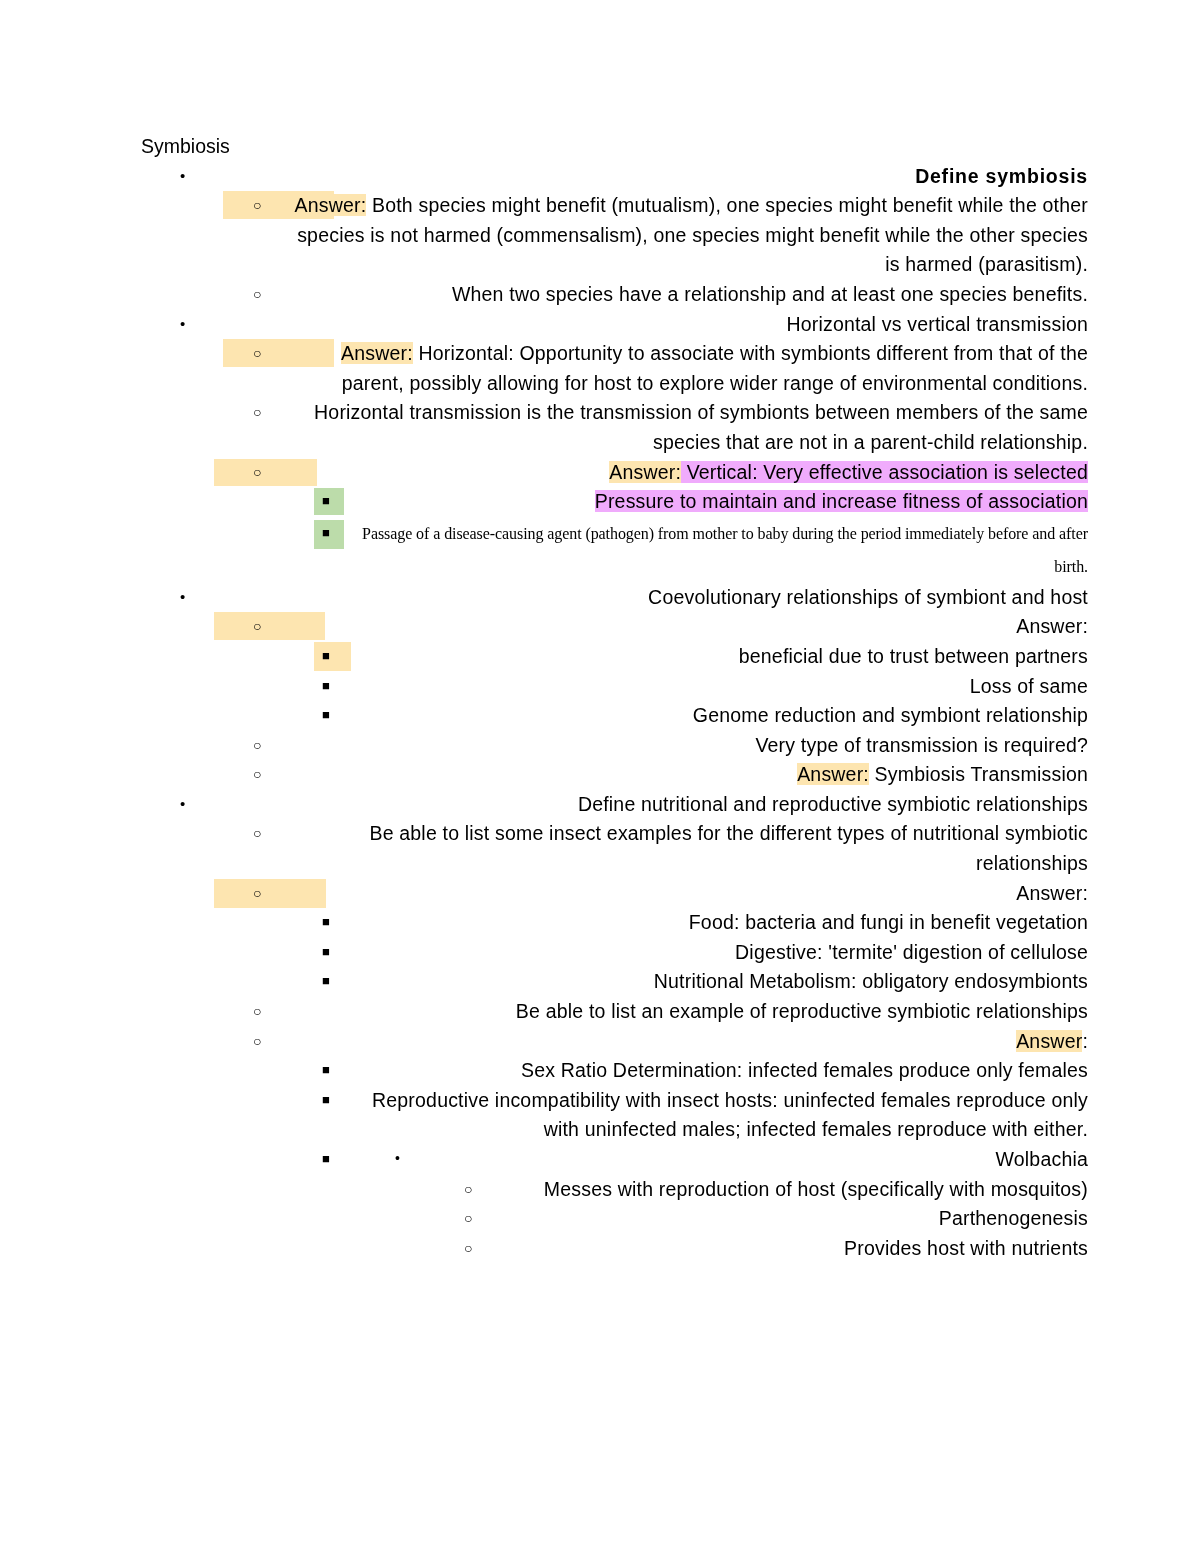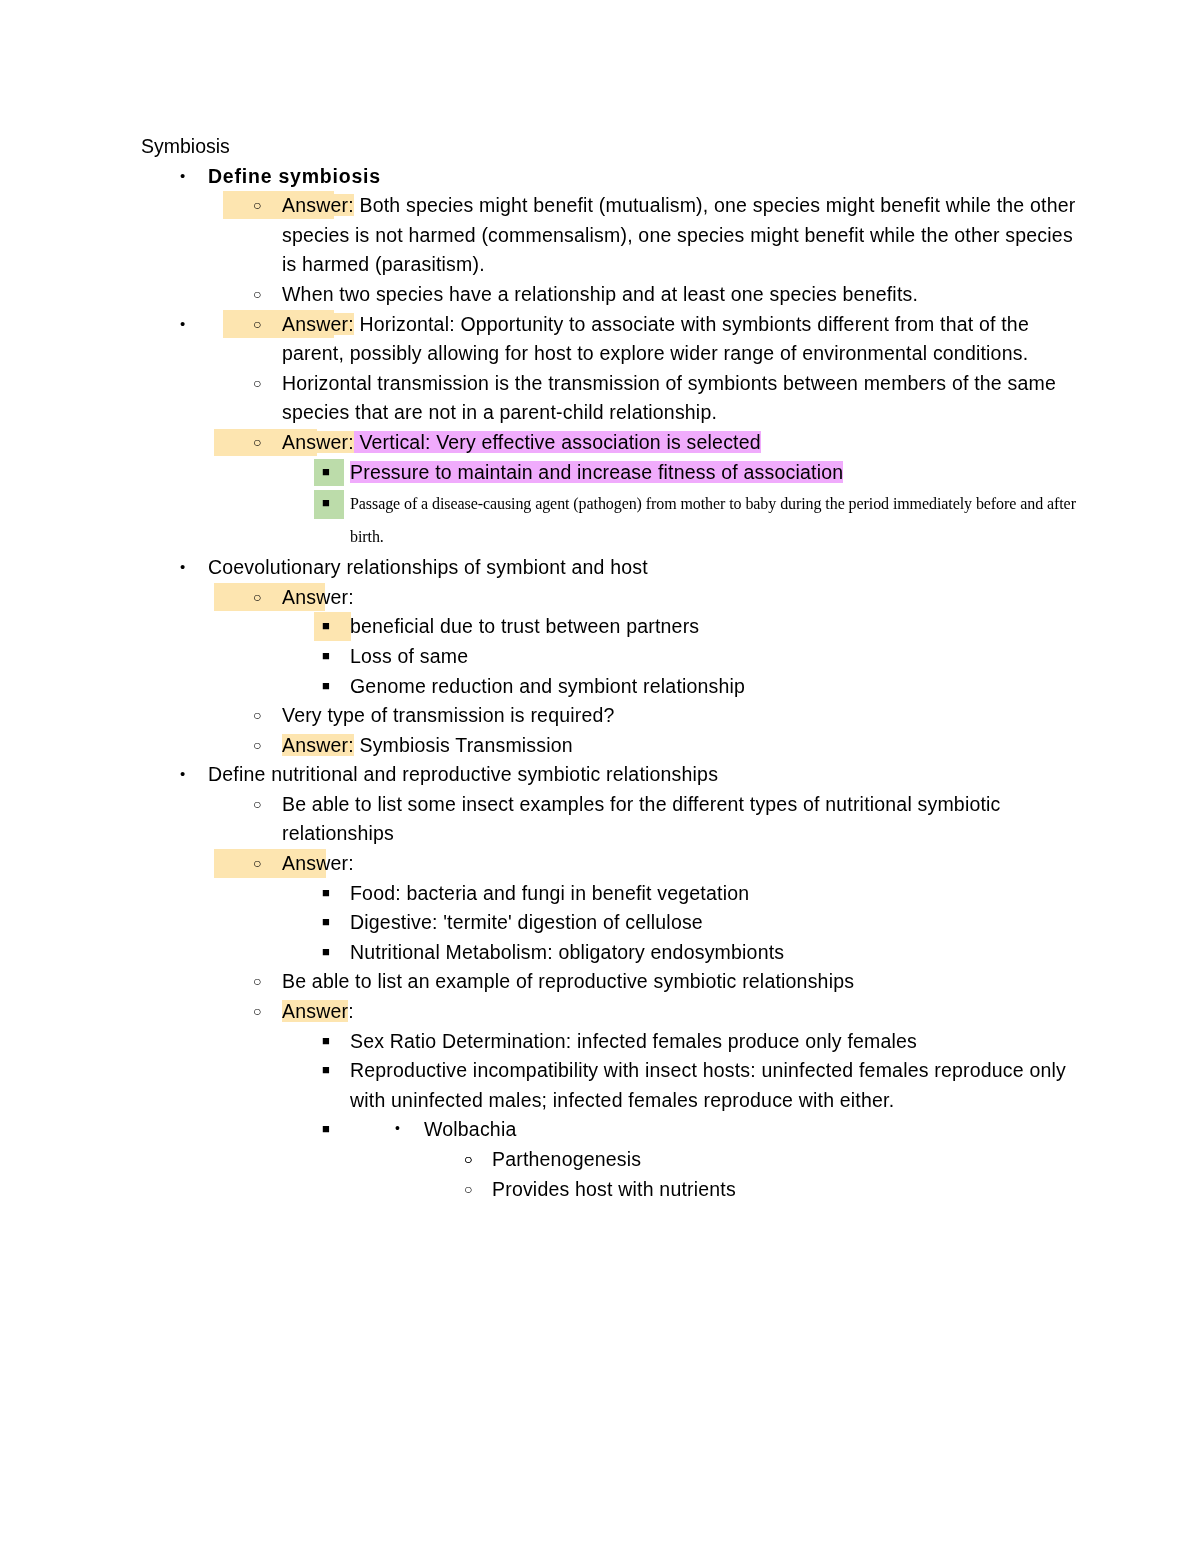--- a/index.html
+++ b/index.html
@@ -41,20 +41,21 @@
   li > .bul {
     position: absolute;
     display: inline-block;
     text-align: left;
     line-height: 29.6px;
     font-size: 19.5px;
   }
 
   li > .txt {
     display: block;
+    text-align: right;
   }
 
   
   
   .lvl1 > li { padding-left: 67px; }
   .lvl1 > li > .bul { left: 39px; top: -1px; font-size: 15px; }
 
   
   .lvl2 > li { padding-left: 74px; }
   .lvl2 > li > .bul { left: 45px; top: 0px; font-size: 14px; }
@@ -138,20 +139,21 @@
         </li>
         <li>
           <span class="bul">○</span>
           <span class="txt">When two species have a relationship and at least one species benefits.</span>
         </li>
       </ul>
     </li>
 
     <li>
       <span class="bul">•</span>
+      <span class="txt">Horizontal vs vertical transmission</span>
 
       <ul class="lvl2">
         <li>
           <div class="band-y" style="left:15px; top:0px; width:111px; height:28px;"></div>
           <span class="bul">○</span>
           <span class="txt"><span class="hl-y">Answer:</span><span> Horizontal: Opportunity to associate with symbionts different from that of the parent, possibly allowing for host to explore wider range of environmental conditions.</span></span>
         </li>
 
         <li>
           <span class="bul">○</span>
@@ -271,20 +273,21 @@
               <span class="bul">■</span>
 
               <ul class="lvl4">
                 <li>
                   <span class="bul">•</span>
                   <span class="txt">Wolbachia</span>
 
                   <ul class="lvl5">
                     <li>
                       <span class="bul">○</span>
+                      <span class="txt">Messes with reproduction of host (specifically with mosquitos)</span>
                     </li>
                     <li>
                       <span class="bul">○</span>
                       <span class="txt">Parthenogenesis</span>
                     </li>
                     <li>
                       <span class="bul">○</span>
                       <span class="txt">Provides host with nutrients</span>
                     </li>
                   </ul>

